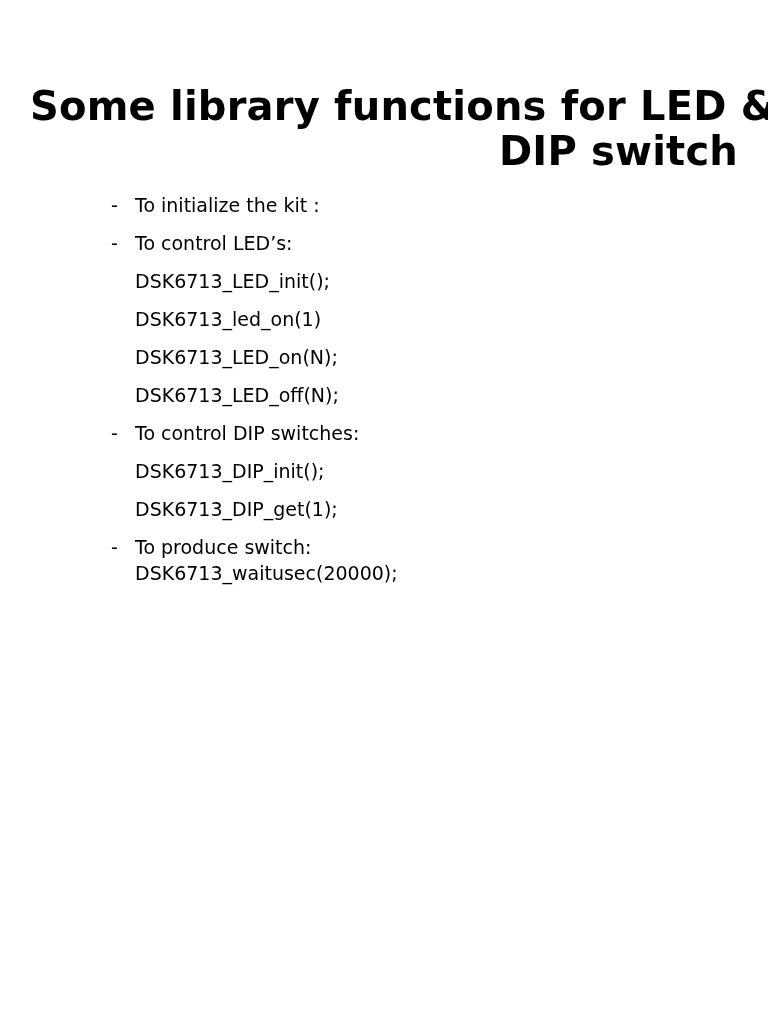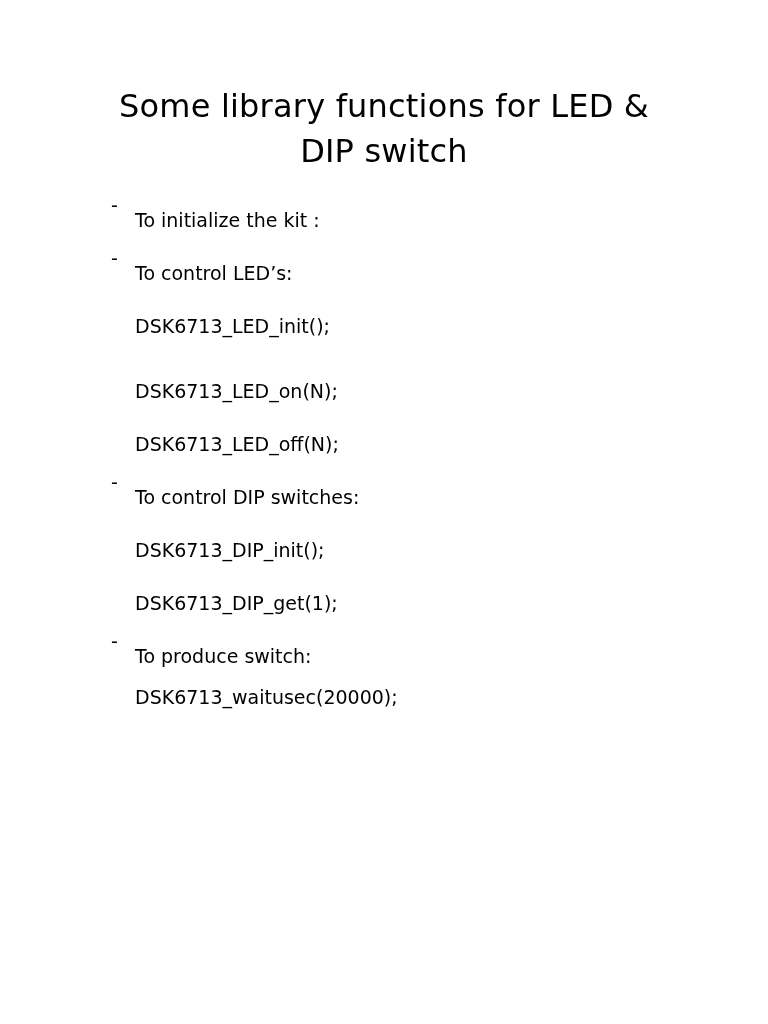--- a/index.html
+++ b/index.html
@@ -11,24 +11,24 @@
     position: relative;
     width: 768px;
     height: 1024px;
     background: #ffffff;
     color: #000000;
     font-family: "DejaVu Sans", "Liberation Sans", sans-serif;
     overflow: hidden;
   }
   .title {
     margin: 84px 30px 0 30px;
-    text-align: center;
-    font-size: 32px;
+    text-align: right;
+    font-size: 40px;
     line-height: 45px;
-    font-weight: 400;
+    font-weight: 700;
     letter-spacing: 0.2px;
   }
   .title-line {
     display: block;
     white-space: pre;
   }
   .content {
     margin: 18px 40px 0 111px;
     font-size: 19px;
     line-height: 26px;
@@ -44,21 +44,20 @@
     white-space: pre;
   }
   .item.code {
     padding-left: 24px;
   }
   .lines {
     flex: 1 1 auto;
   }
   .line {
     white-space: pre;
-    margin-top: 15px;
   }
 </style>
 </head>
 <body>
 
 <div class="page">
 
   <div class="title">
     <span class="title-line">Some library functions for LED &amp;</span>
     <span class="title-line">DIP switch</span>
@@ -82,20 +81,21 @@
     </div>
 
     <div class="item code">
       <div class="lines">
         <div class="line">DSK6713_LED_init();</div>
       </div>
     </div>
 
     <div class="item code">
       <div class="lines">
+        <div class="line">DSK6713_led_on(1)</div>
       </div>
     </div>
 
     <div class="item code">
       <div class="lines">
         <div class="line">DSK6713_LED_on(N);</div>
       </div>
     </div>
 
     <div class="item code">

